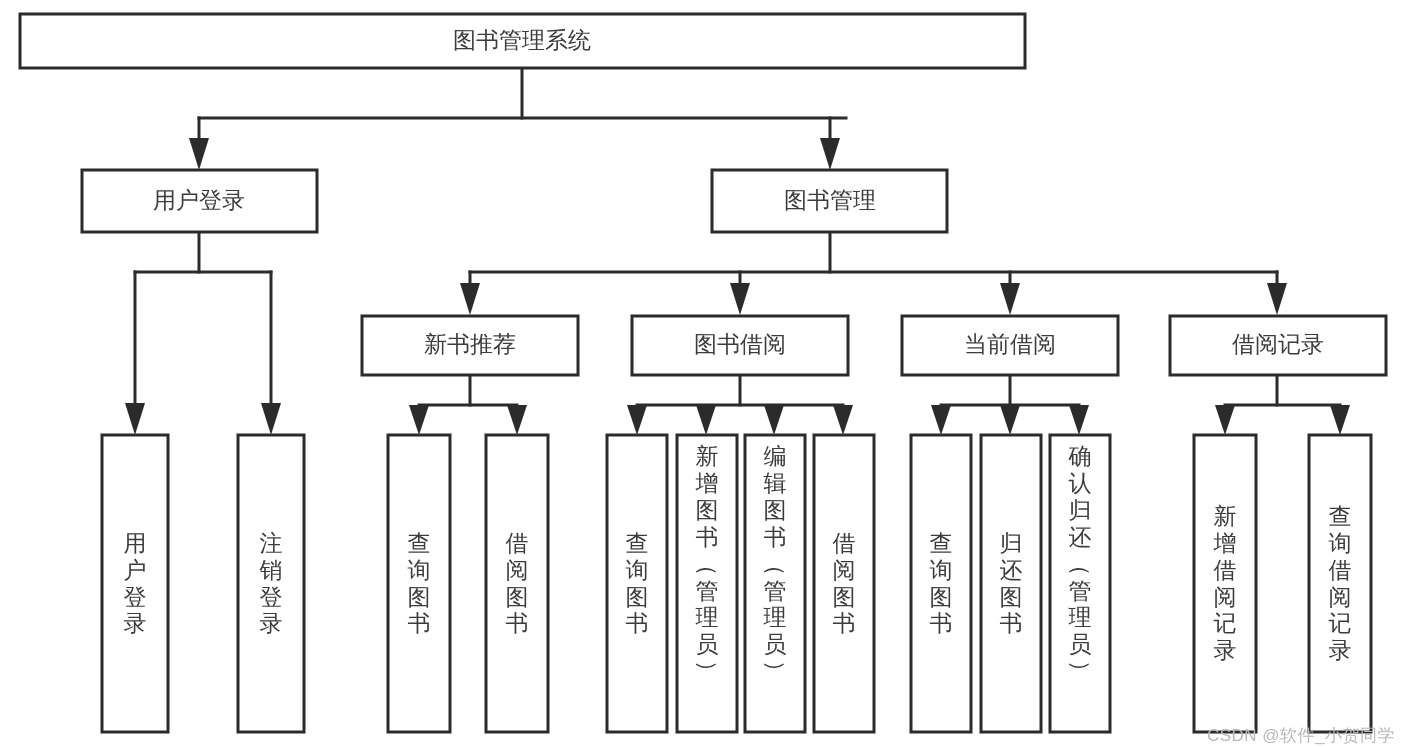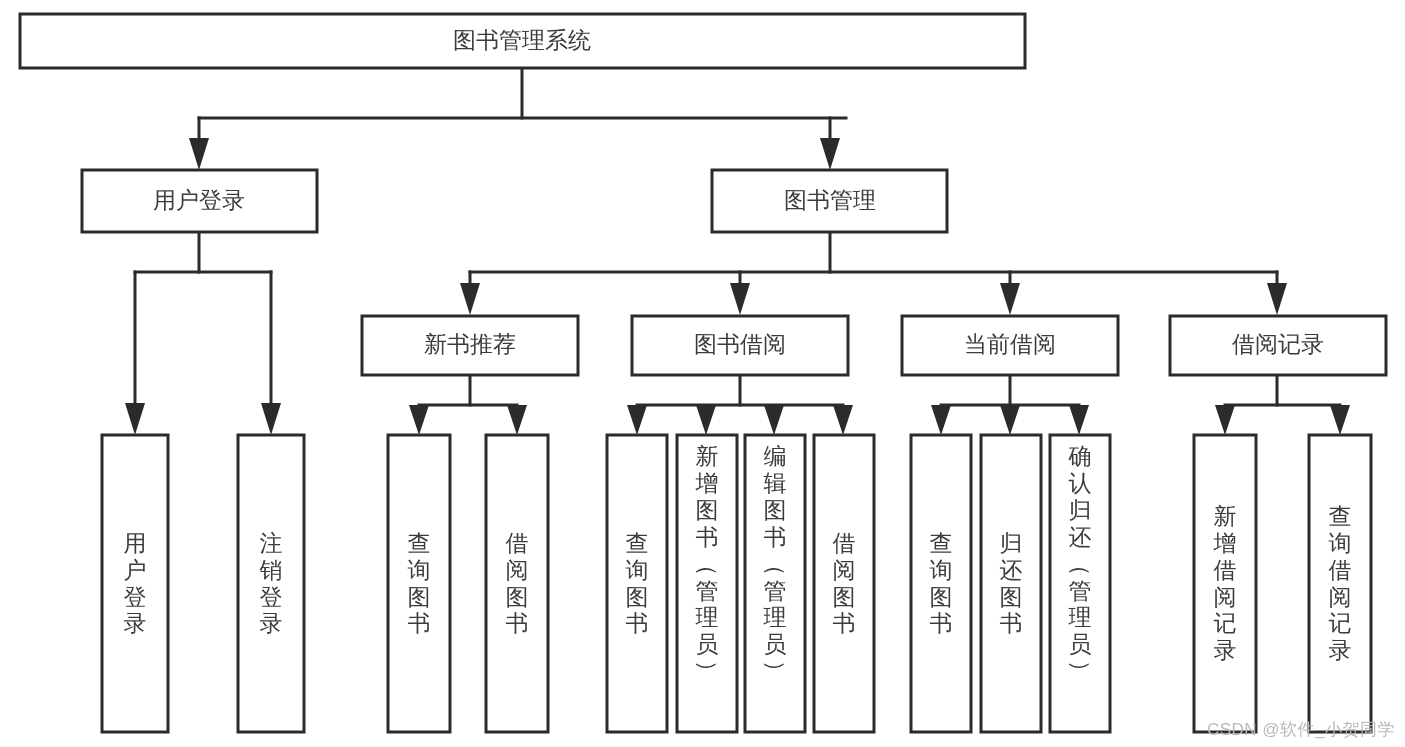--- a/index.html
+++ b/index.html
@@ -55,21 +55,21 @@
     letter-spacing: 0;
     pointer-events: none;
     white-space: pre;
   }
   .vtext-wrap span {
     display: block;
   }
   .watermark {
     position: absolute;
     right: 10px;
-    bottom: 6px;
+    bottom: 0;
     font-size: 17px;
     color: #b8b8b8;
     font-family: "Liberation Sans", "DejaVu Sans", sans-serif;
     letter-spacing: 0.5px;
     white-space: nowrap;
     pointer-events: none;
   }
 </style>
 </head>
 <body>

